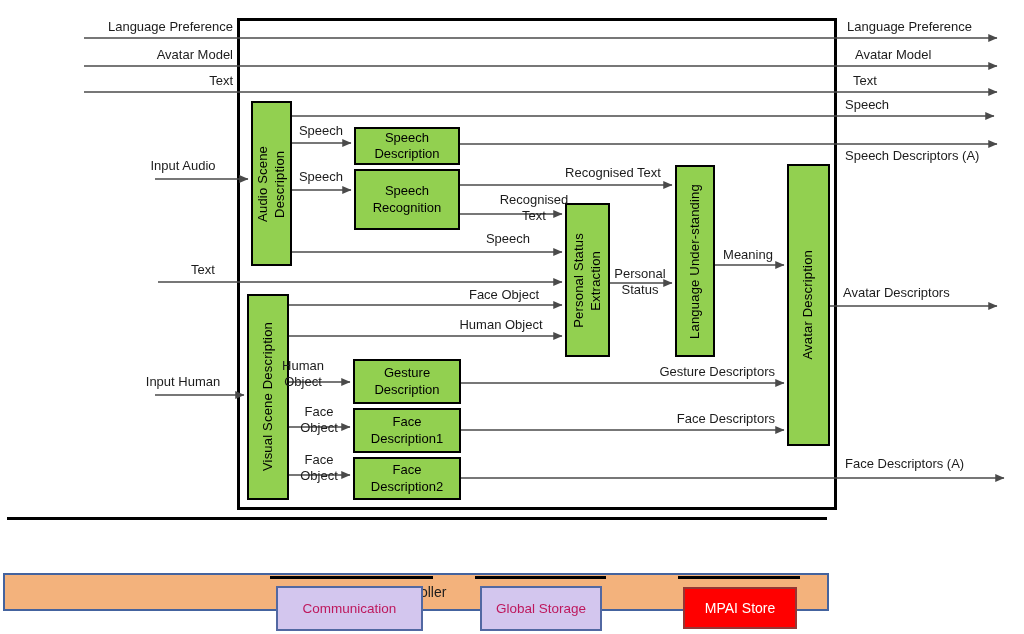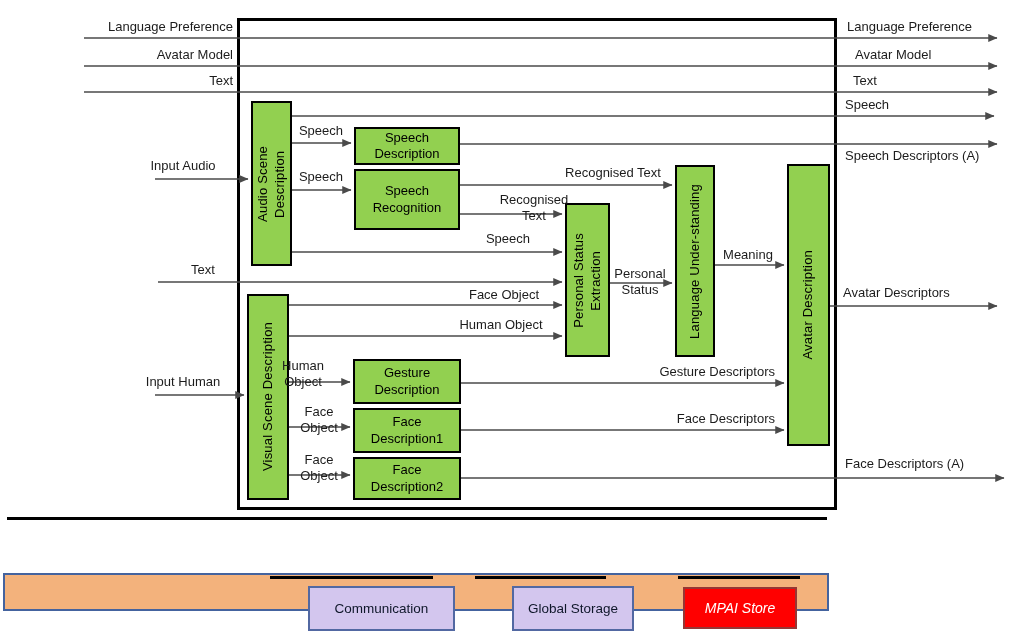--- a/index.html
+++ b/index.html
@@ -17,21 +17,21 @@
       justify-content:center;text-align:center;color:#fff;font-size:18px;line-height:1.45;
       box-sizing:border-box;}
   .ua span{white-space:pre-line;}
   .lbl{position:absolute;font-size:13px;line-height:16px;white-space:pre-line;color:#1c1c1c;}
   .c{text-align:center;} .r{text-align:right;}
   .bar{background:#000;}
   .controller{background:#F3B27C;border:2.5px solid #44639E;display:flex;align-items:center;
       justify-content:center;font-size:14px;color:#1c1c1c;box-sizing:border-box;}
   .infra{display:flex;align-items:center;justify-content:center;font-size:13.5px;
       box-sizing:border-box;}
-  .lav{background:#D3C6EE;border:2.5px solid #5268A2;color:#0f172a;margin-left:32px;}
+  .lav{background:#D3C6EE;border:2.5px solid #5268A2;color:#be185d;}
   .red{background:#FF0000;border:2.5px solid #953735;color:#fff;font-size:14px;}
   svg.wires{position:absolute;left:0;top:0;width:1024px;height:634px;pointer-events:none;}
 </style>
 </head>
 <body>
 
 <div class="stage">
 
   <div class="abs bigbox" style="left:237px;top:18px;width:594px;height:486px;"></div>
 
@@ -151,17 +151,17 @@
   <div class="abs bar" style="left:270px;top:576px;width:163px;height:3px;"></div>
   <div class="abs bar" style="left:475px;top:576px;width:131px;height:3px;"></div>
   <div class="abs bar" style="left:678px;top:576px;width:122px;height:3px;"></div>
 
   <div class="abs infra lav" style="left:276px;top:586px;width:147px;height:45px;">
     <span>Communication</span>
   </div>
   <div class="abs infra lav" style="left:480px;top:586px;width:122px;height:45px;">
     <span>Global Storage</span>
   </div>
-  <div class="abs infra red" style="left:683px;top:587px;width:114px;height:42px;font-style:italic;">
+  <div class="abs infra red" style="left:683px;top:587px;width:114px;height:42px;">
     <span>MPAI Store</span>
   </div>
 
 </div>
 
 </body></html>

